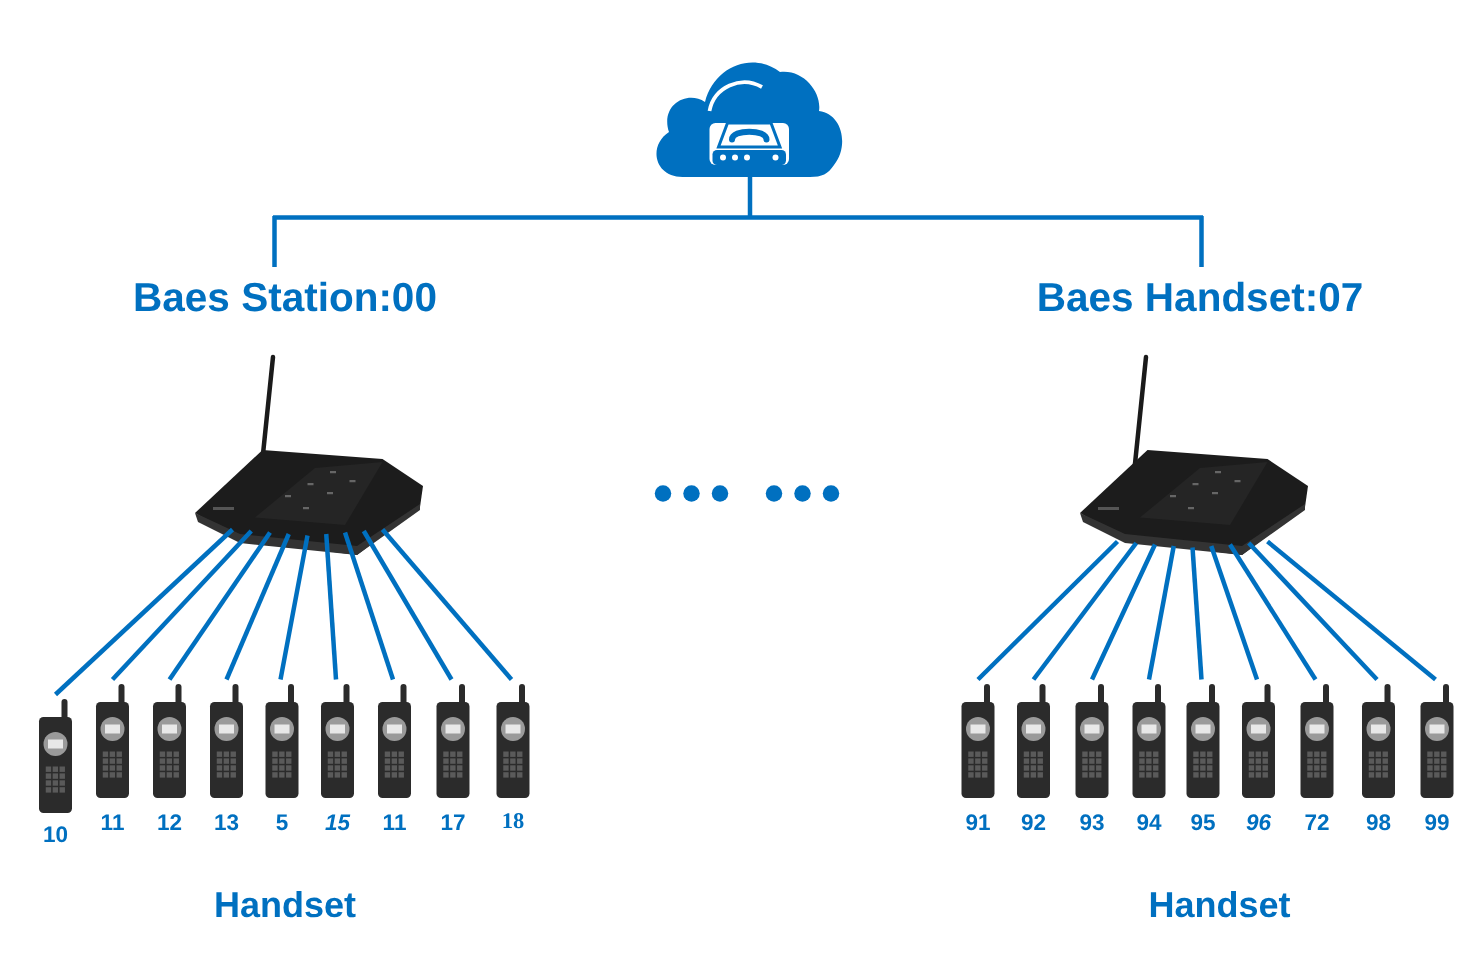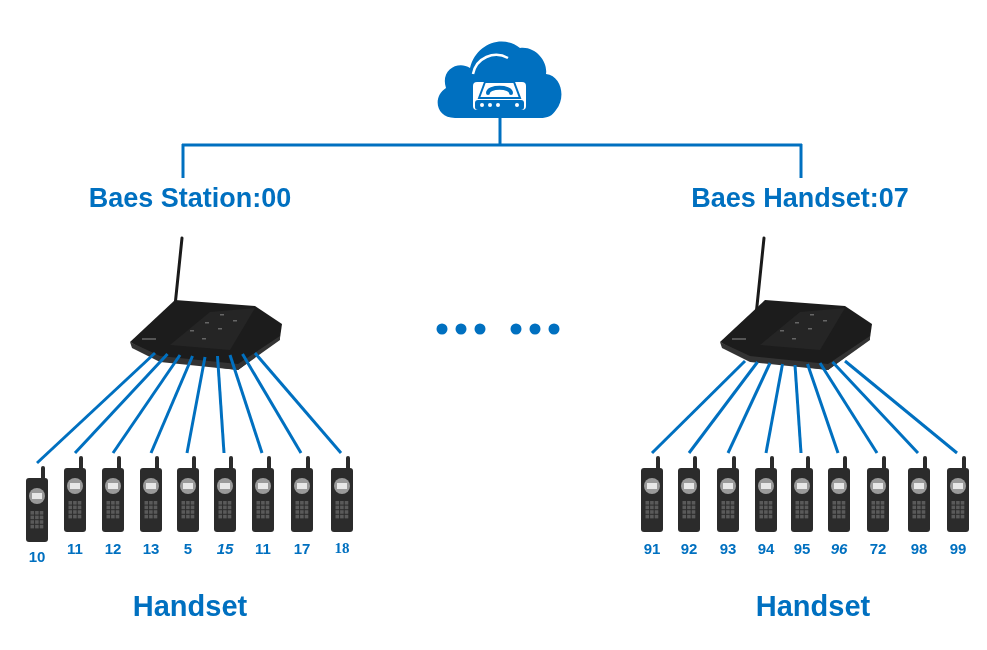--- a/index.html
+++ b/index.html
@@ -1,20 +1,20 @@
 <!DOCTYPE html>
 <html><head>
 <meta charset="utf-8">
 <style>
   html,body{margin:0;padding:0;background:#ffffff;}
   #canvas{position:relative;width:987px;height:650px;overflow:hidden;background:#fff;font-family:"Liberation Sans",sans-serif;}
   svg{position:absolute;left:0;top:0;}
   .lbl{position:absolute;color:#0070c0;font-weight:bold;font-family:"Liberation Sans",sans-serif;white-space:nowrap;transform:translateX(-50%);}
   .station{font-size:27px;top:183px;}
-  .group{font-size:29px;top:590px;}
+  .group{font-size:24px;top:590px;}
   .num{font-size:15px;top:545px;}
 </style>
 </head>
 <body>
 
 <div id="canvas">
   <svg id="diagram" width="987" height="650" viewBox="0 0 987 650">
 
     <g>
       <path d="M455,118 C436,118 432,97 446,88 C440,70 458,60 470,68 C476,44 502,34 520,48 C536,46 548,62 546,74 C562,76 566,98 556,110 C552,116 548,118 540,118 Z" fill="#0070c0"></path>

